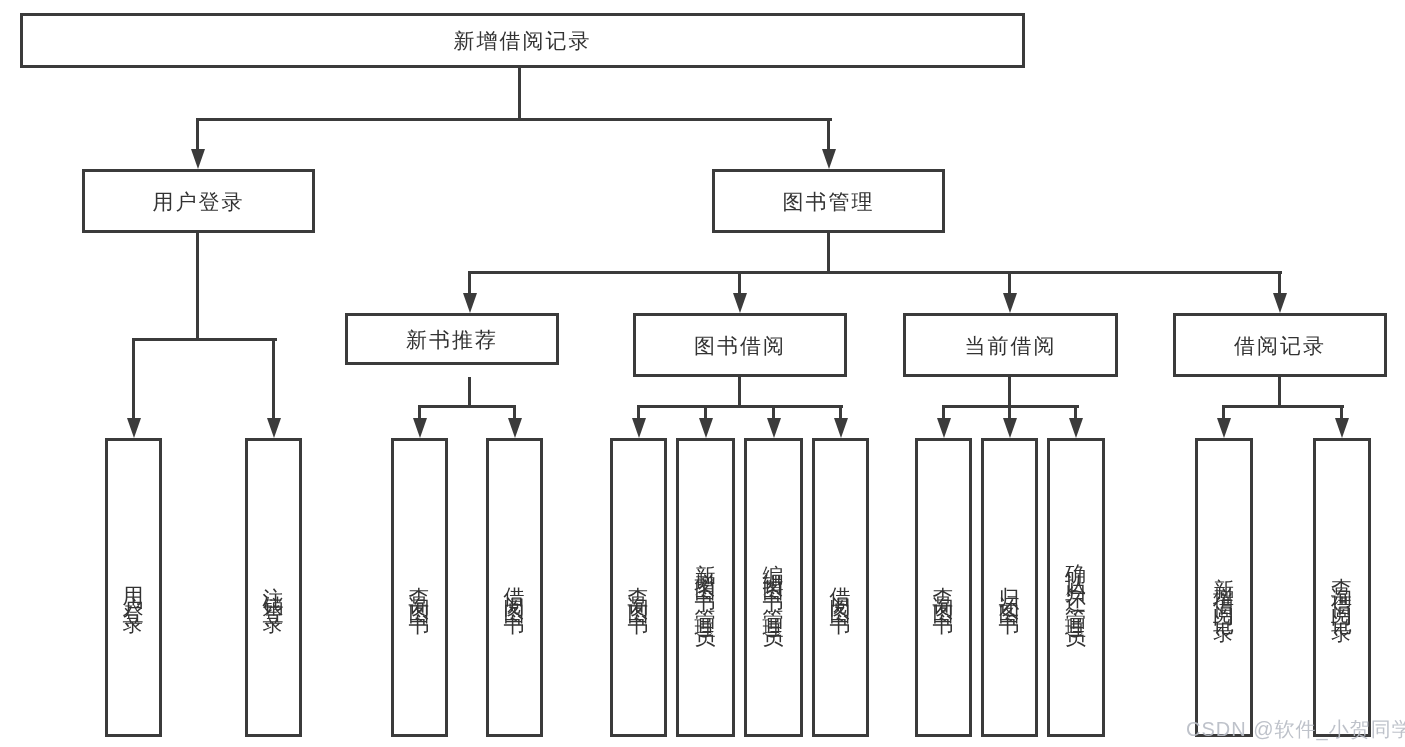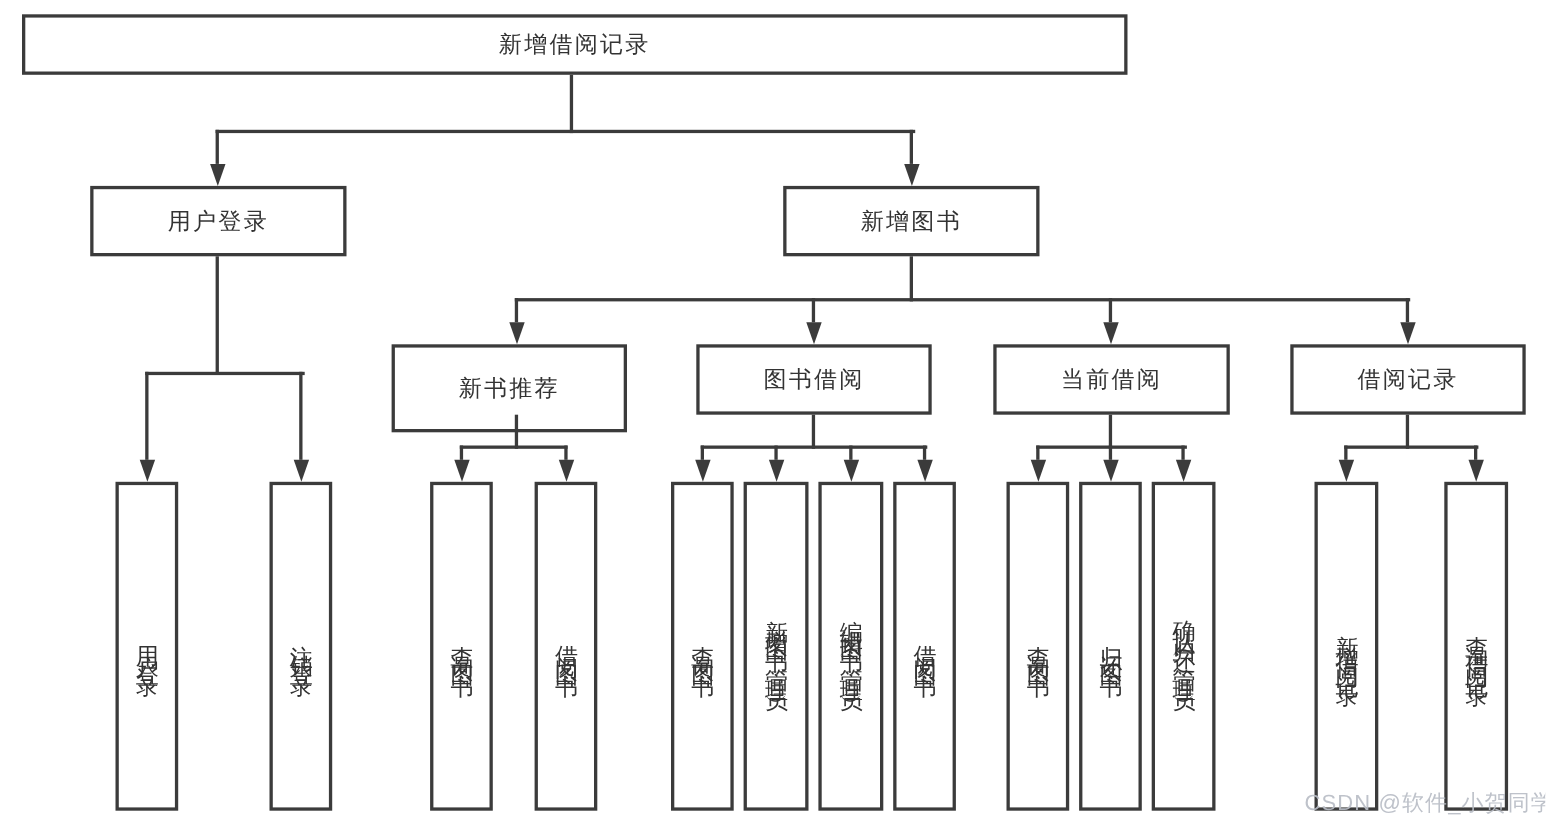--- a/index.html
+++ b/index.html
@@ -32,23 +32,23 @@
   }
 </style>
 </head>
 <body>
 
 <div class="stage">
 
   <div class="box h" style="left:20px;top:13px;width:1005px;height:55px">新增借阅记录</div>
 
   <div class="box h" style="left:82px;top:169px;width:233px;height:64px">用户登录</div>
-  <div class="box h" style="left:712px;top:169px;width:233px;height:64px">新增图书</div>
+  <div class="box h" style="left:712px;top:169px;width:233px;height:64px">图书管理</div>
 
-  <div class="box h" style="left:356px;top:313px;width:214px;height:80px">新书推荐</div>
+  <div class="box h" style="left:345px;top:313px;width:214px;height:52px">新书推荐</div>
   <div class="box h" style="left:633px;top:313px;width:214px;height:64px">图书借阅</div>
   <div class="box h" style="left:903px;top:313px;width:215px;height:64px">当前借阅</div>
   <div class="box h" style="left:1173px;top:313px;width:214px;height:64px">借阅记录</div>
 
   <div class="box v" style="left:105px;top:438px;width:57px;height:299px">用户登录</div>
   <div class="box v" style="left:245px;top:438px;width:57px;height:299px">注销登录</div>
 
   <div class="box v" style="left:391px;top:438px;width:57px;height:299px">查询图书</div>
   <div class="box v" style="left:486px;top:438px;width:57px;height:299px">借阅图书</div>
 

